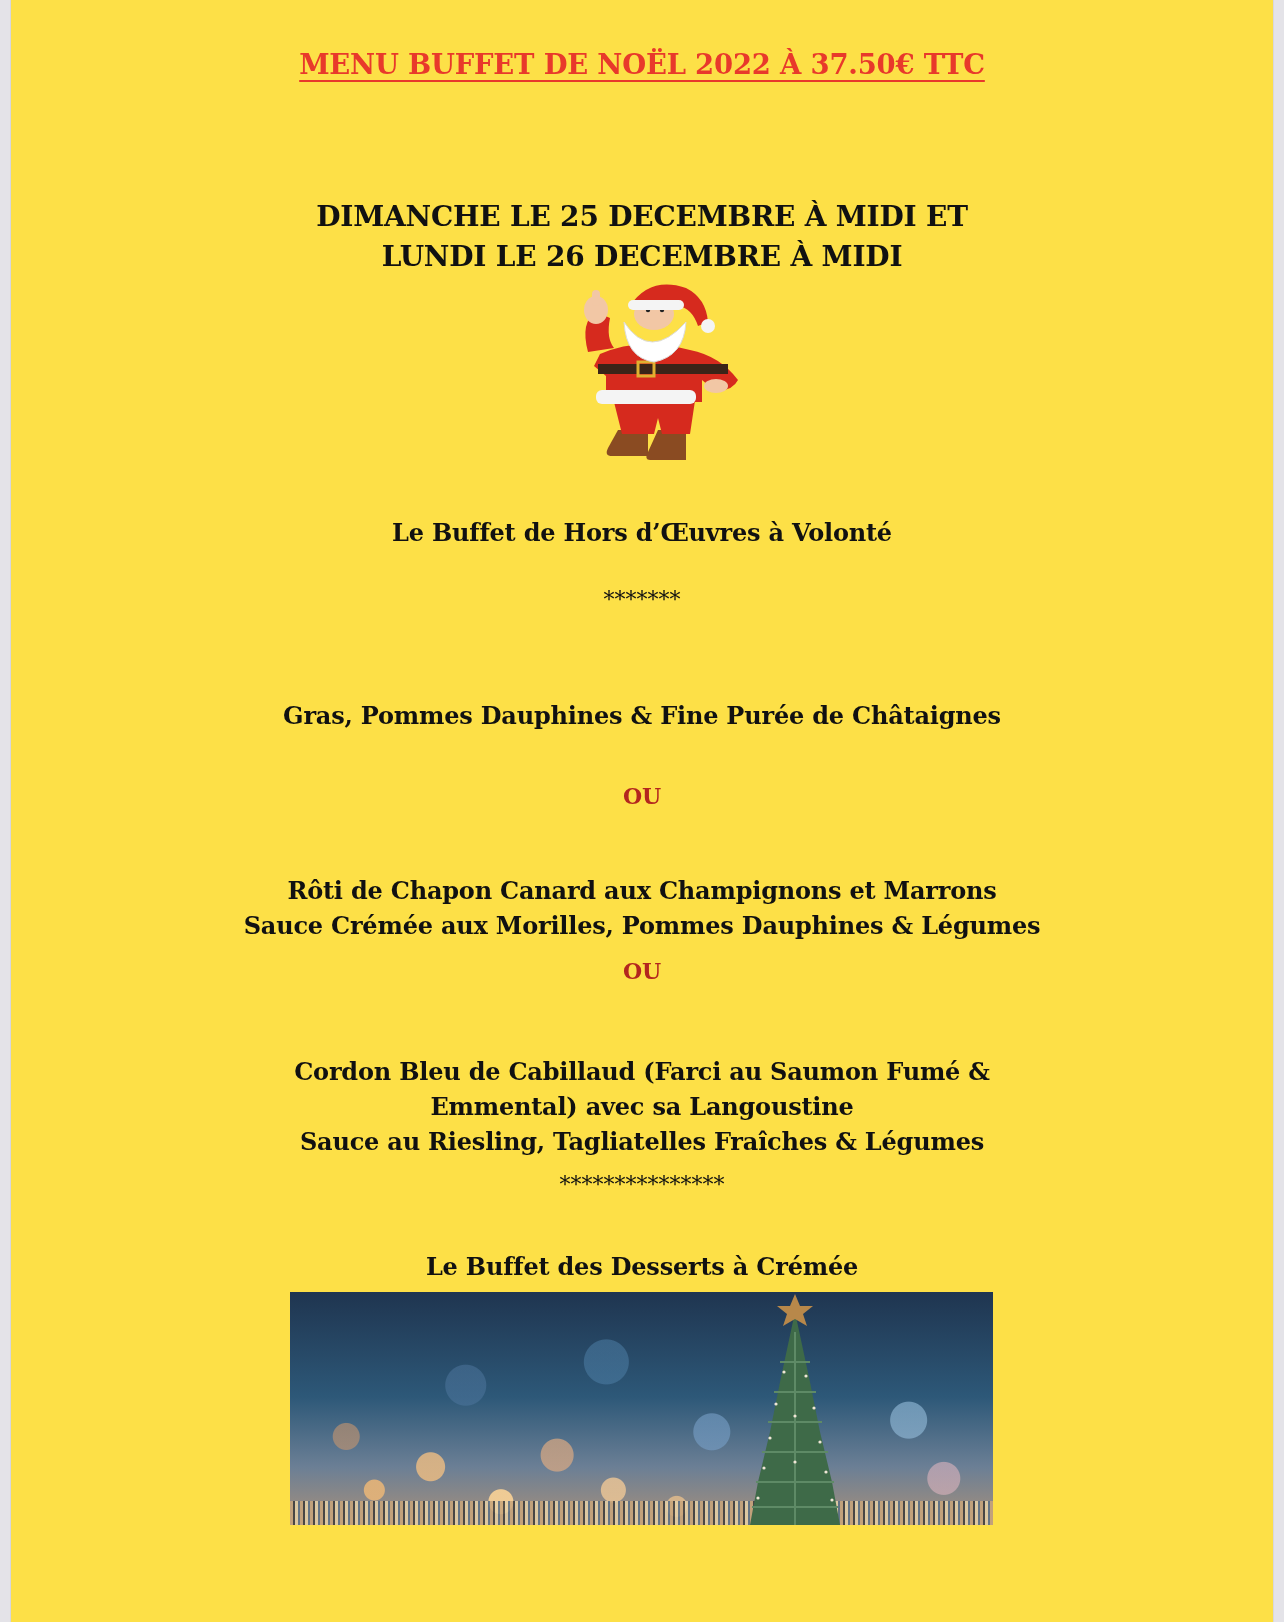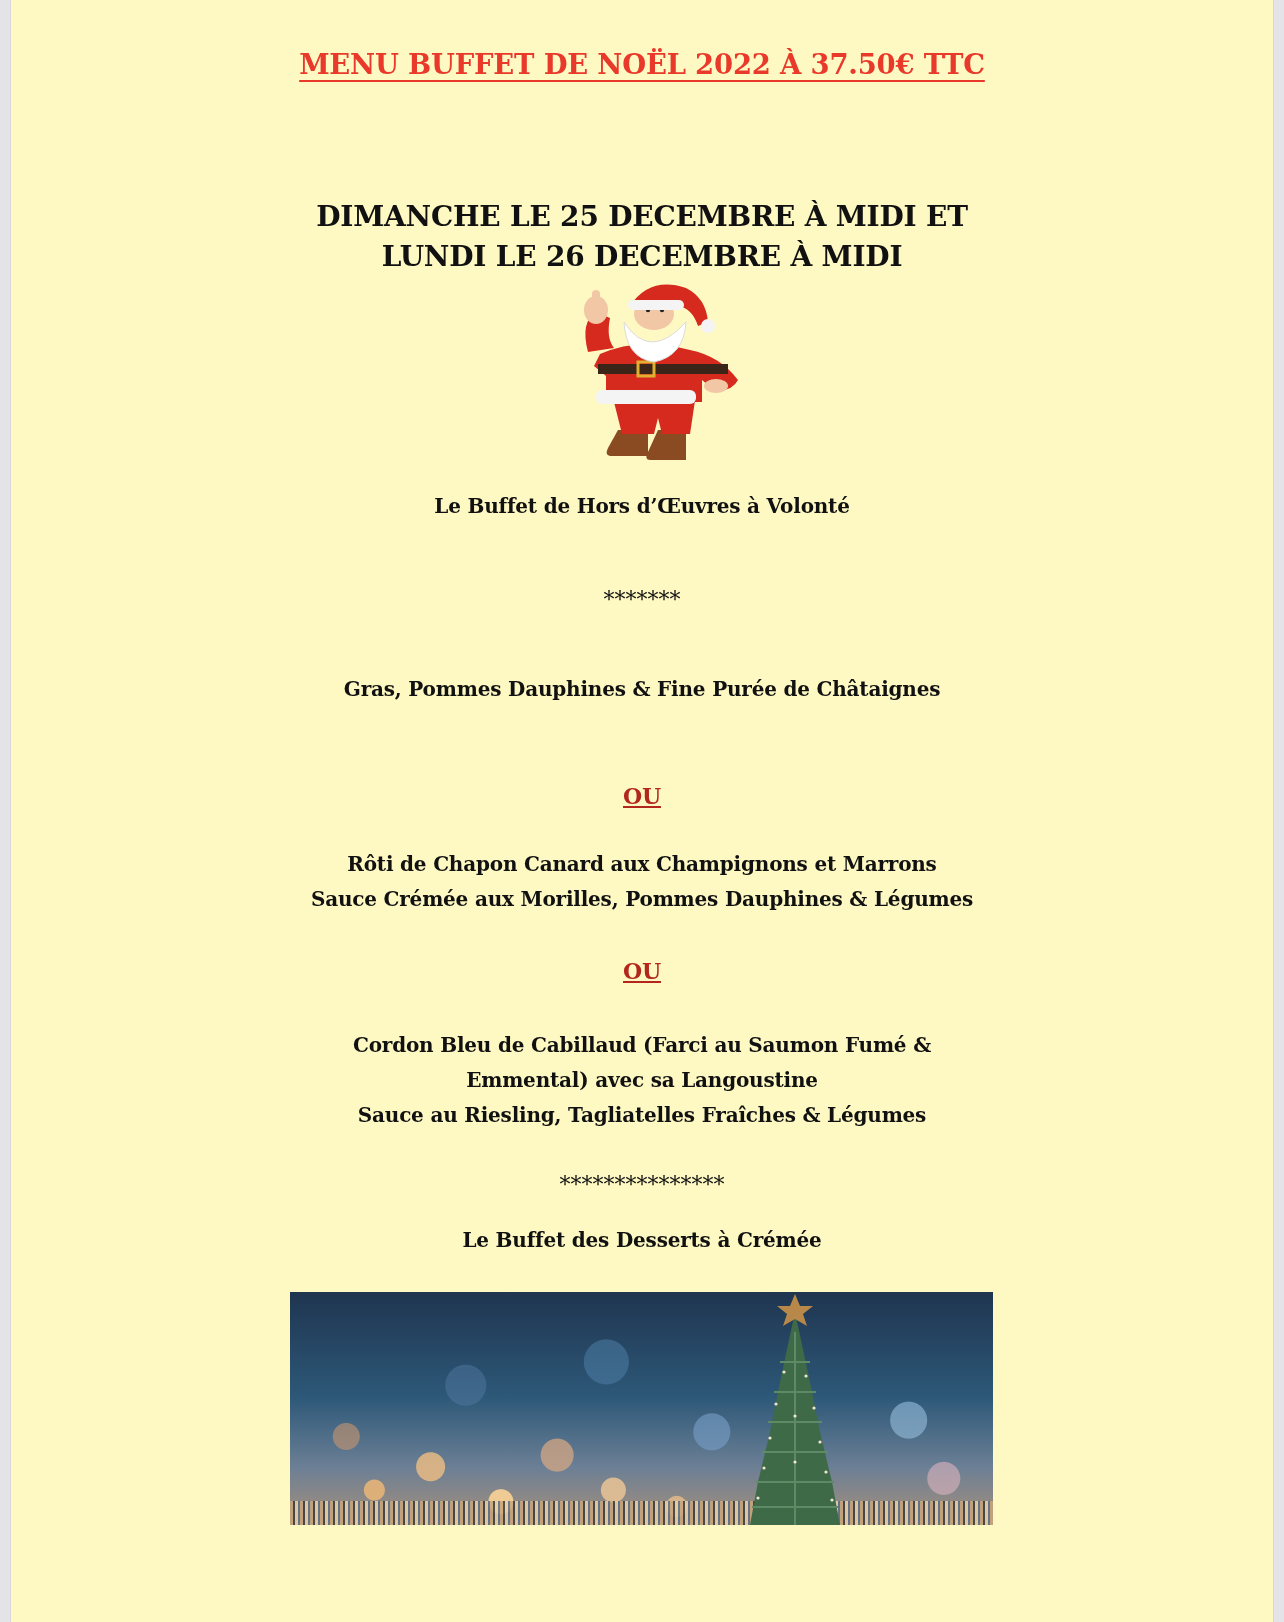--- a/index.html
+++ b/index.html
@@ -3,37 +3,37 @@
 <meta charset="utf-8">
 <style>
   html, body { margin: 0; padding: 0; }
   body {
     width: 1284px; height: 1622px; overflow: hidden;
     background: #e4e3e8;
     font-family: "DejaVu Serif", "Liberation Serif", serif;
   }
   .page {
     position: absolute; left: 10px; top: 0; width: 1264px; height: 1622px;
-    background: #fef9c3;
+    background: #fde047;
     box-shadow: inset 1px 0 0 #d8d7dc, inset -1px 0 0 #d8d7dc;
   }
   .line {
     position: absolute; left: 0; width: 100%;
     text-align: center; font-weight: bold; color: #111;
     white-space: nowrap; letter-spacing: -0.2px;
   }
   .title {
     top: 48px; font-size: 28px; color: #e8392b;
     text-decoration: underline; text-decoration-thickness: 2px; text-underline-offset: 6px;
     transform: scaleX(0.98);
   }
   .date { font-size: 28px; margin-top: 32px; }
-  .item { font-size: 20px; }
+  .item { font-size: 24px; margin-top: 24px; }
   .stars { font-size: 22px; font-weight: normal; letter-spacing: 0px; }
-  .ou { font-size: 22px; color: #b3261e; text-decoration: underline; }
+  .ou { font-size: 22px; color: #b3261e; }
 
   
   .santa { position: absolute; left: 530px; top: 282px; width: 220px; height: 190px; }
 
   
   .tree-photo {
     position: absolute; left: 280px; top: 1292px; width: 703px; height: 233px; overflow: hidden;
     background:
       radial-gradient(circle at 12% 85%, rgba(230,180,120,0.9) 0 10px, transparent 11px),
       radial-gradient(circle at 20% 75%, rgba(240,190,130,0.8) 0 14px, transparent 15px),

